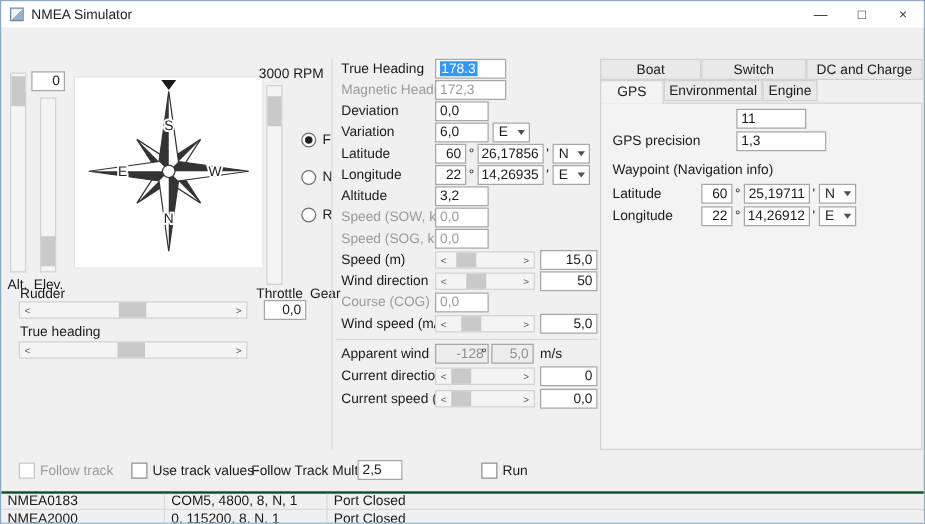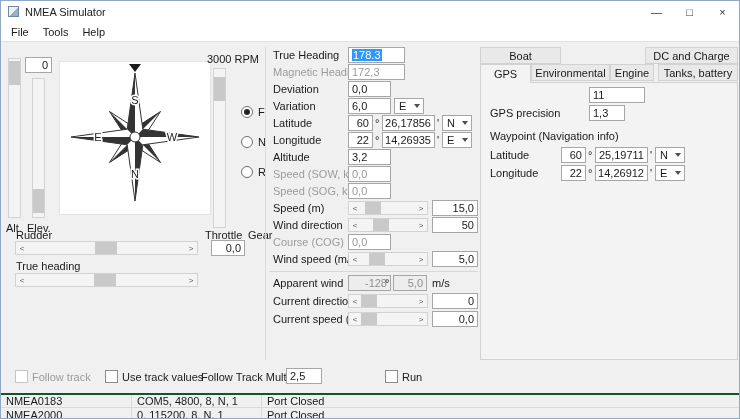--- a/index.html
+++ b/index.html
@@ -53,25 +53,20 @@
   <div class="titlebar">
     <div class="app-icon"></div>
     <div class="title-text">NMEA Simulator</div>
     <div class="win-controls">
       <div class="win-btn">—</div>
       <div class="win-btn">□</div>
       <div class="win-btn">×</div>
     </div>
   </div>
 
-  <div class="menubar">
-    <div class="menu-item">File</div>
-    <div class="menu-item">Tools</div>
-    <div class="menu-item">Help</div>
-  </div>
 
   <div class="vscroll" style="left:7px;top:57px;width:13px;height:160px">
     <div class="vs-thumb" style="top:2px;height:24px"></div>
   </div>
   <div class="tb right" style="left:24px;top:56px;width:27px">0</div>
   <div class="vscroll" style="left:31px;top:77px;width:13px;height:140px">
     <div class="vs-thumb" style="top:110px;height:24px"></div>
   </div>
 
   <div class="compass-panel">
@@ -242,33 +237,33 @@
   <div class="hscroll" style="left:347px;top:311px;width:80px">
     <div class="hs-btn">&lt;</div>
     <div class="hs-track">
       <div class="hs-thumb" style="left:0px;width:16px"></div>
     </div>
     <div class="hs-btn">&gt;</div>
   </div>
   <div class="tb right" style="left:431px;top:310px;width:46px">0,0</div>
 
   <div class="tab" style="left:479px;top:46px;width:81px">Boat</div>
+  <div class="tab" style="left:560px;top:46px;width:84px">Switch</div>
   <div class="tab" style="left:644px;top:46px;width:93px">DC and Charge</div>
 
   <div class="tab active" style="left:479px;top:63px;width:51px">GPS</div>
   <div class="tab" style="left:530px;top:63px;width:79px">Environmental</div>
   <div class="tab" style="left:609px;top:63px;width:44px">Engine</div>
-  <div class="tab" style="left:657px;top:63px;width:80px">Tanks, battery</div>
 
   <div class="tabpage" style="left:479px;top:81px;width:258px;height:278px"></div>
 
   <div class="tb" style="left:588px;top:86px;width:56px">11</div>
 
   <div class="lbl" style="left:489px;top:106px">GPS precision</div>
-  <div class="tb" style="left:588px;top:104px;width:36px">1,3</div>
+  <div class="tb" style="left:588px;top:104px;width:72px">1,3</div>
 
   <div class="lbl sect" style="left:489px;top:129px">Waypoint (Navigation info)</div>
 
   <div class="lbl" style="left:489px;top:148px">Latitude</div>
   <div class="tb right" style="left:560px;top:146px;width:25px">60</div>
   <div class="lbl" style="left:587px;top:148px">°</div>
   <div class="tb right" style="left:594px;top:146px;width:53px">25,19711</div>
   <div class="lbl" style="left:649px;top:148px">'</div>
   <div class="combo" style="left:654px;top:146px;width:30px">
     <span>N</span>

